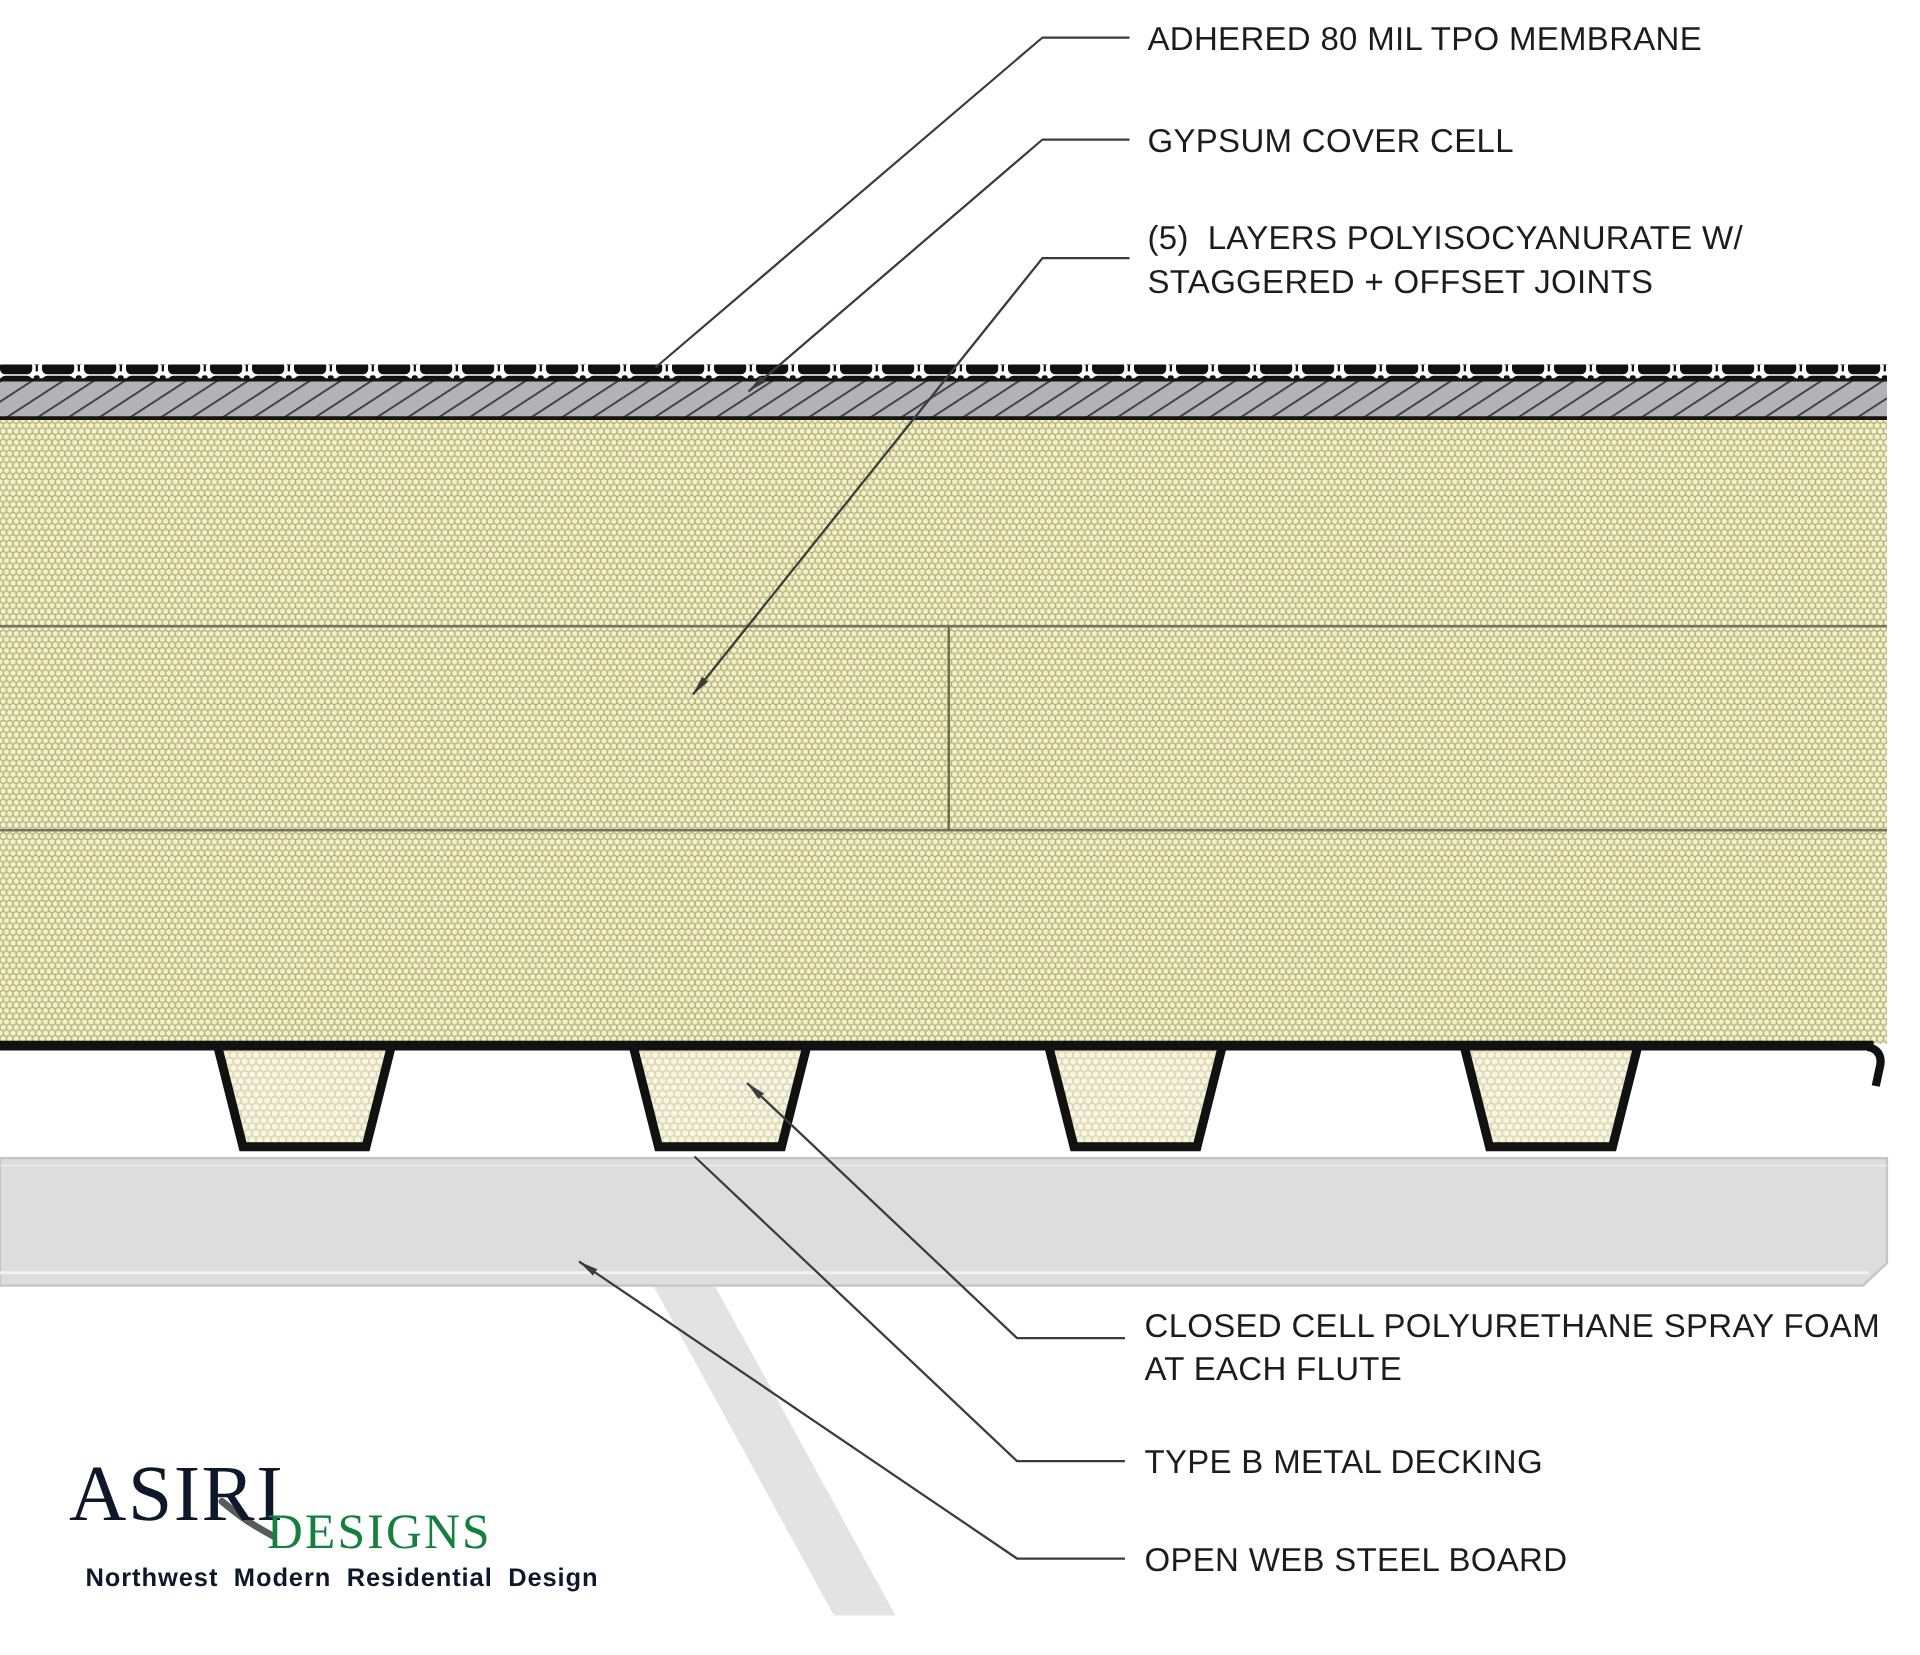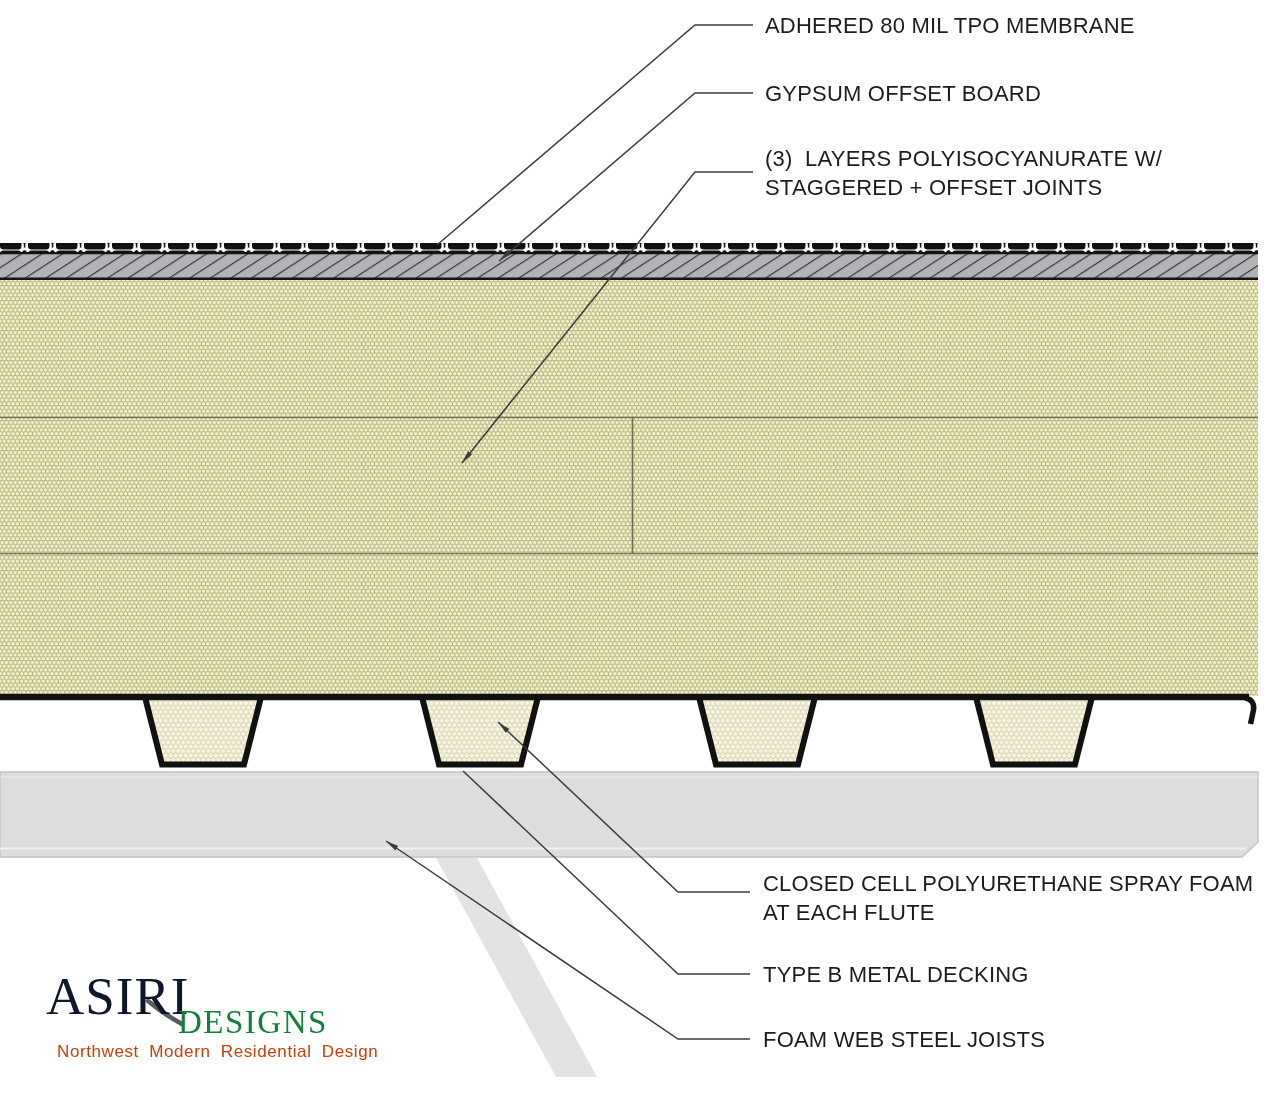--- a/index.html
+++ b/index.html
@@ -6,21 +6,21 @@
   .canvas{position:relative;width:1280px;height:1103px;background:#ffffff;overflow:hidden;
           font-family:"Liberation Sans",sans-serif;}
   .canvas svg{position:absolute;left:0;top:0;}
   .callout{position:absolute;color:#1c1c1c;font-size:22px;line-height:29px;
            white-space:pre-wrap;letter-spacing:0.2px;}
   .logo-main{position:absolute;left:46px;top:970px;font-family:"Liberation Serif",serif;
              font-size:53px;line-height:1;color:#0f172a;letter-spacing:1px;}
   .logo-sub{position:absolute;left:178px;top:1006px;font-family:"Liberation Serif",serif;
             font-size:33px;line-height:1;color:#15803d;letter-spacing:1.5px;}
   .logo-tagline{position:absolute;left:57px;top:1043px;font-size:17px;line-height:1;
-                color:#c2410c;letter-spacing:0.6px;word-spacing:5px;}
+                color:#0f172a;letter-spacing:0.6px;word-spacing:5px;font-weight:bold;}
 </style>
 </head>
 <body>
 
 <div class="canvas">
 
 <svg width="1280" height="1103" viewBox="0 0 1280 1103">
   <defs>
 
     <pattern id="hexIns" width="4.33" height="7.5" patternUnits="userSpaceOnUse">
@@ -100,27 +100,27 @@
     <polygon points="499,261 507.2,250.6 510.6,254.5"></polygon>
     <polygon points="462,463 468.1,451.2 472.1,454.5"></polygon>
     <polygon points="498,722 509.3,729.0 505.7,732.8"></polygon>
     <polygon points="386,841 398.2,846.1 395.3,850.4"></polygon>
   </g>
 
   <path d="M148,1001 C159,1010 167,1016 182,1024" stroke="#595a5c" stroke-width="4.6" stroke-linecap="round" fill="none"></path>
 </svg>
 
 <div class="callout" style="left:765px;top:11px">ADHERED 80 MIL TPO MEMBRANE</div>
-<div class="callout" style="left:765px;top:79px">GYPSUM OFFSET BOARD</div>
-<div class="callout" style="left:765px;top:144px">(3)  LAYERS POLYISOCYANURATE W/
+<div class="callout" style="left:765px;top:79px">GYPSUM COVER CELL</div>
+<div class="callout" style="left:765px;top:144px">(5)  LAYERS POLYISOCYANURATE W/
 STAGGERED + OFFSET JOINTS</div>
 <div class="callout" style="left:763px;top:869px">CLOSED CELL POLYURETHANE SPRAY FOAM
 AT EACH FLUTE</div>
 <div class="callout" style="left:763px;top:960px">TYPE B METAL DECKING</div>
-<div class="callout" style="left:763px;top:1025px">FOAM WEB STEEL JOISTS</div>
+<div class="callout" style="left:763px;top:1025px">OPEN WEB STEEL BOARD</div>
 
 <div>
   <div class="logo-main">ASIRI</div>
   <div class="logo-sub">DESIGNS</div>
   <div class="logo-tagline">Northwest  Modern  Residential  Design</div>
 </div>
 
 </div>
 
 </body></html>

